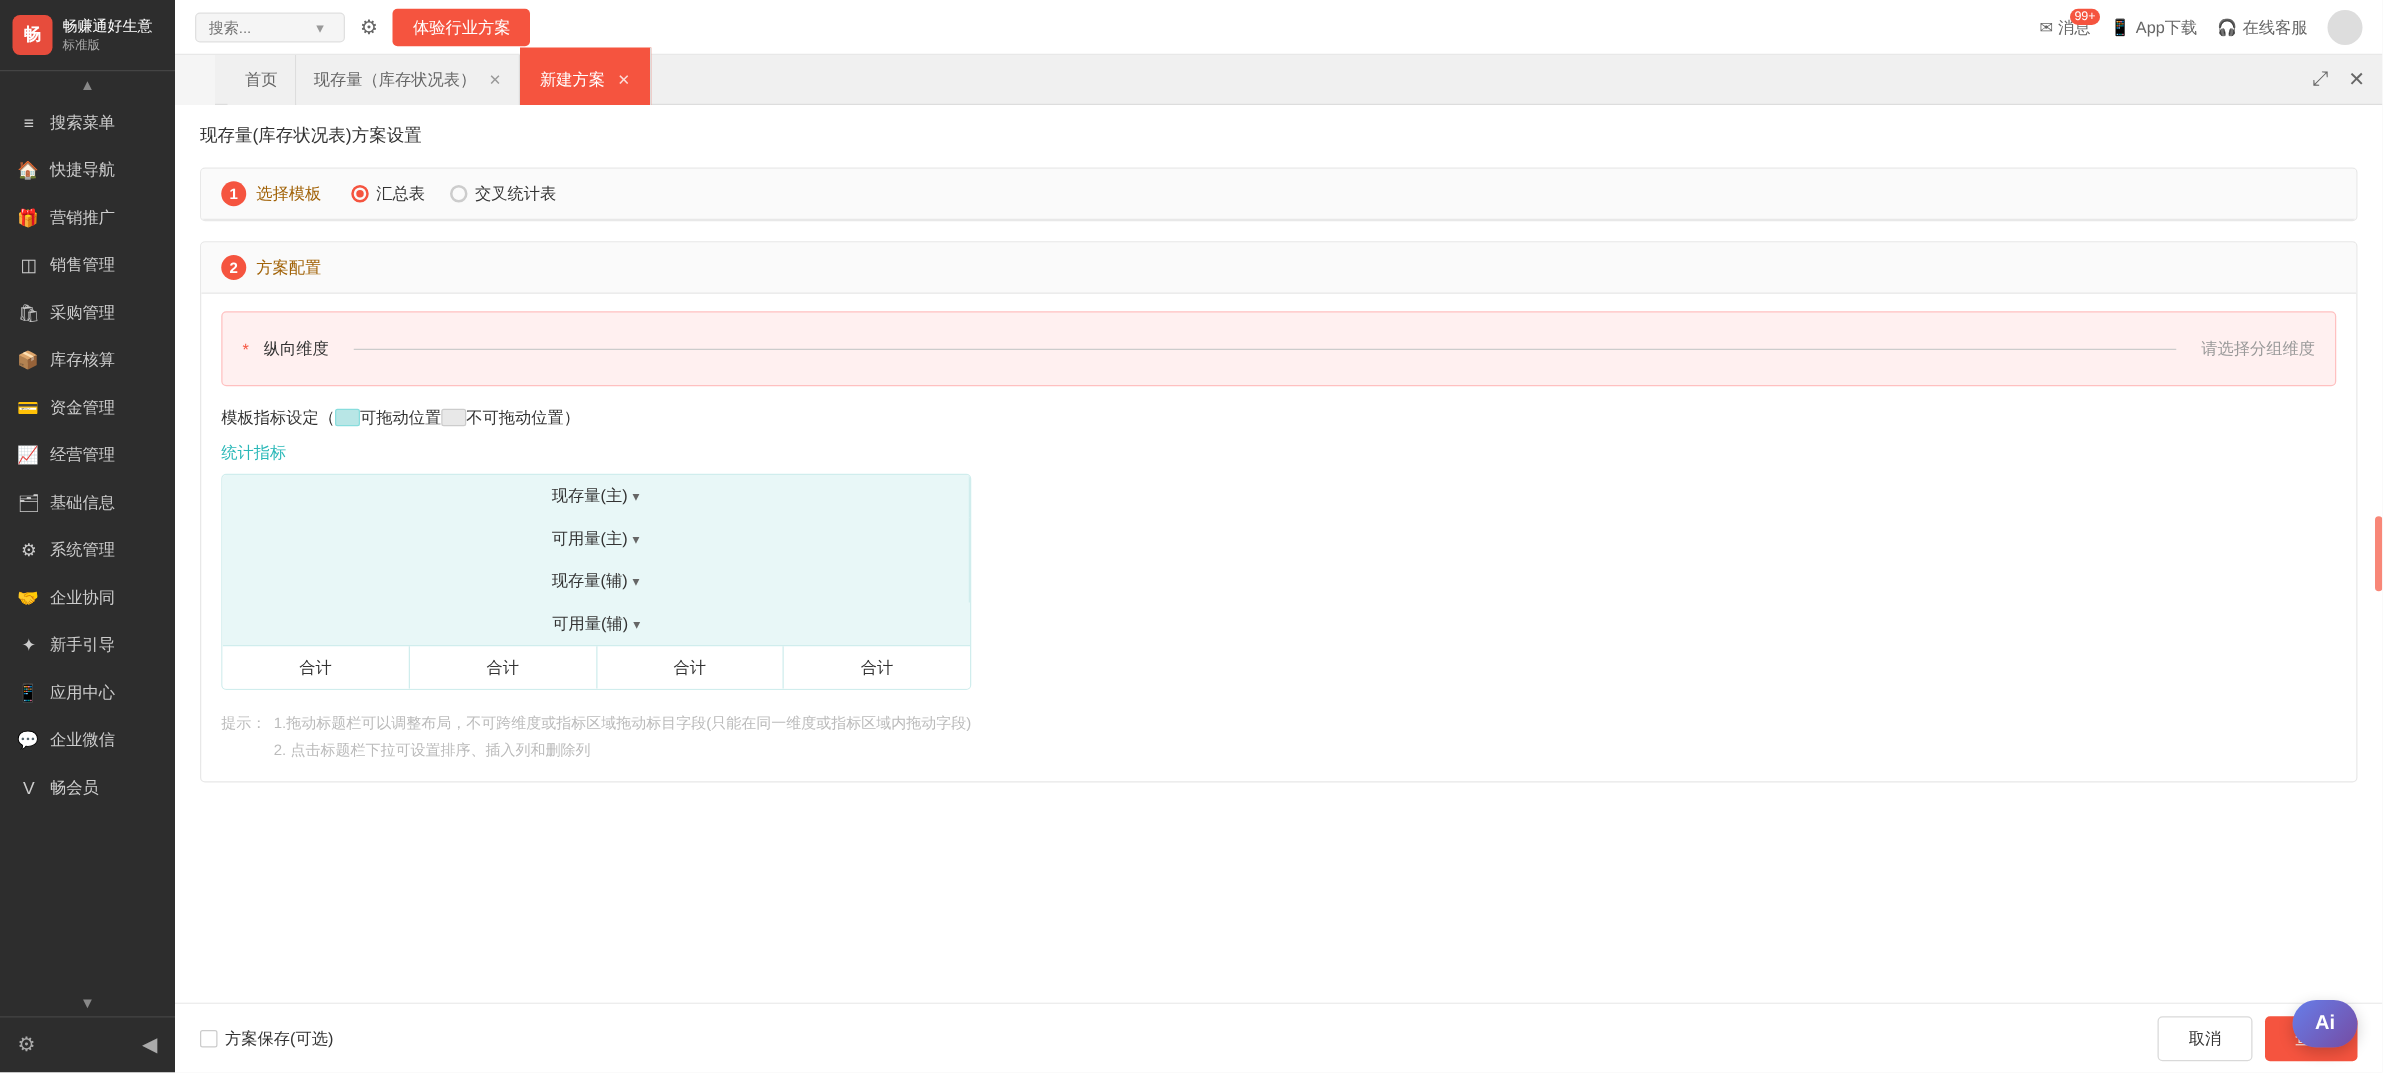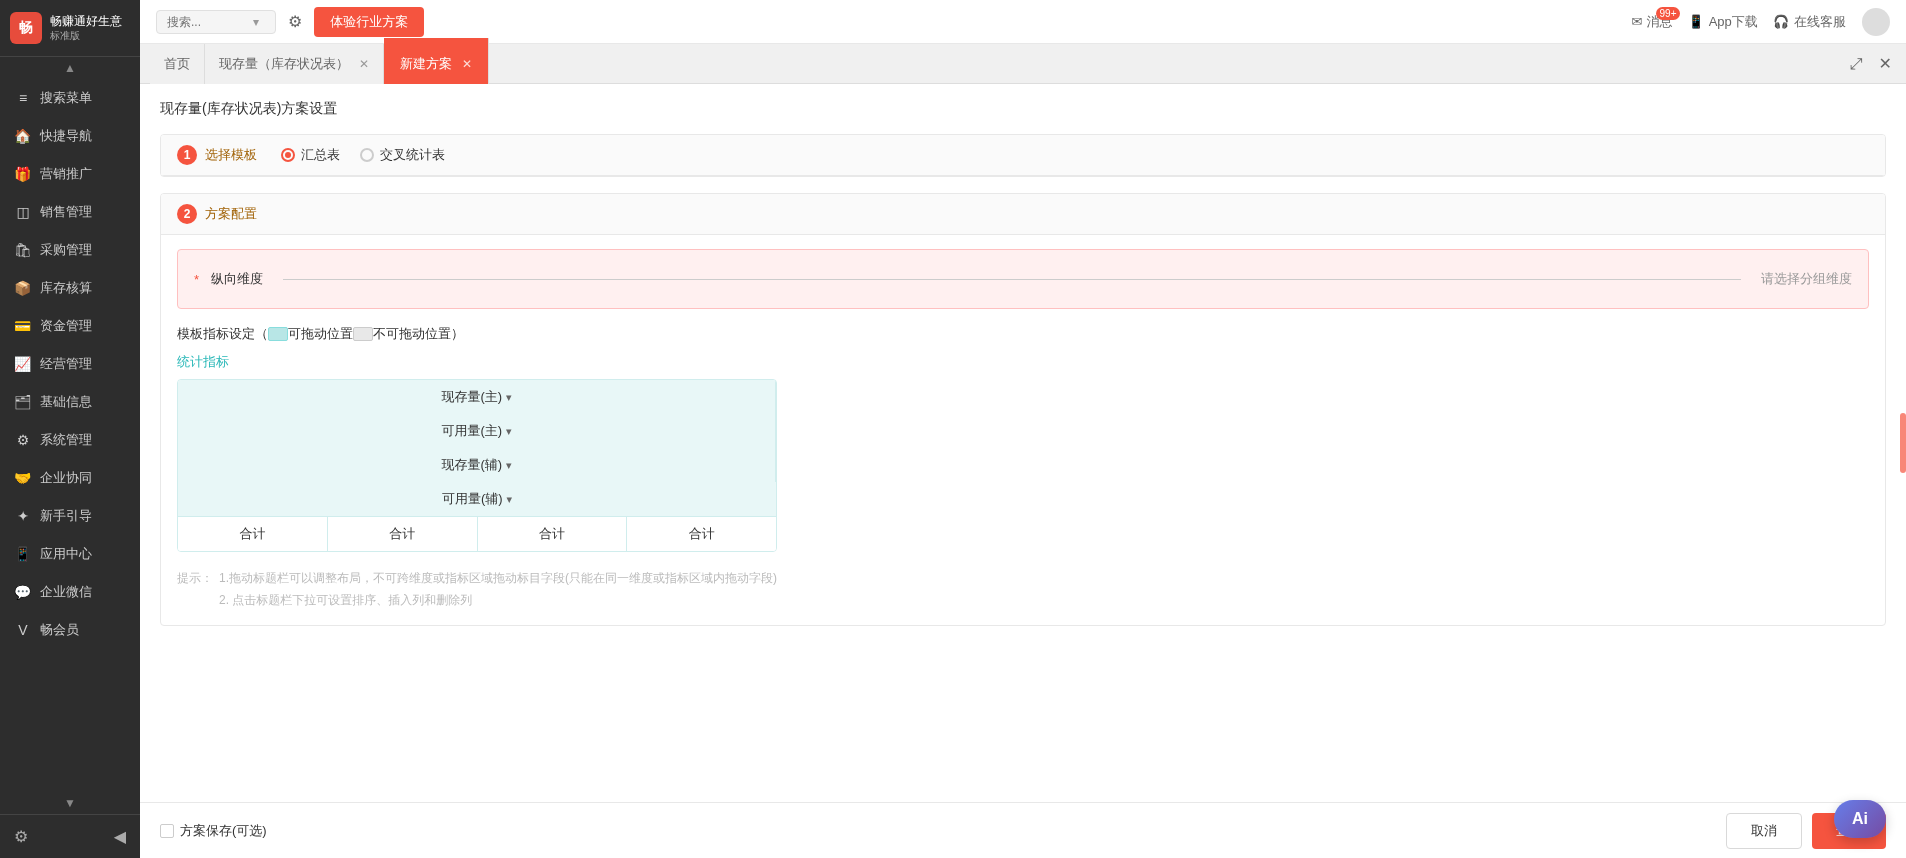--- a/index.html
+++ b/index.html
@@ -78,20 +78,21 @@
     }
     .topbar-app { display: flex; align-items: center; gap: 4px; color: #666; font-size: 13px; cursor: pointer; }
     .topbar-service { display: flex; align-items: center; gap: 4px; color: #666; font-size: 13px; cursor: pointer; }
     .topbar-avatar { width: 28px; height: 28px; background: #ddd; border-radius: 50%; }
 
     
     .tabbar {
       height: 40px; background: #f0f0f0; display: flex; align-items: center;
       padding: 0 0 0 10px; border-bottom: 1px solid #ddd; flex-shrink: 0;
       gap: 0;
+      margin-left: 32px;
     }
     .tab {
       height: 40px; display: flex; align-items: center; padding: 0 14px;
       font-size: 13px; cursor: pointer; color: #666; border-right: 1px solid #ddd;
       background: #f0f0f0; gap: 6px;
     }
     .tab-close { font-size: 12px; color: #999; cursor: pointer; margin-left: 4px; }
     .tab-new {
       height: 52px; display: flex; align-items: center; padding: 0 16px;
       font-size: 13px; cursor: pointer; color: white; background: #f5543f;

